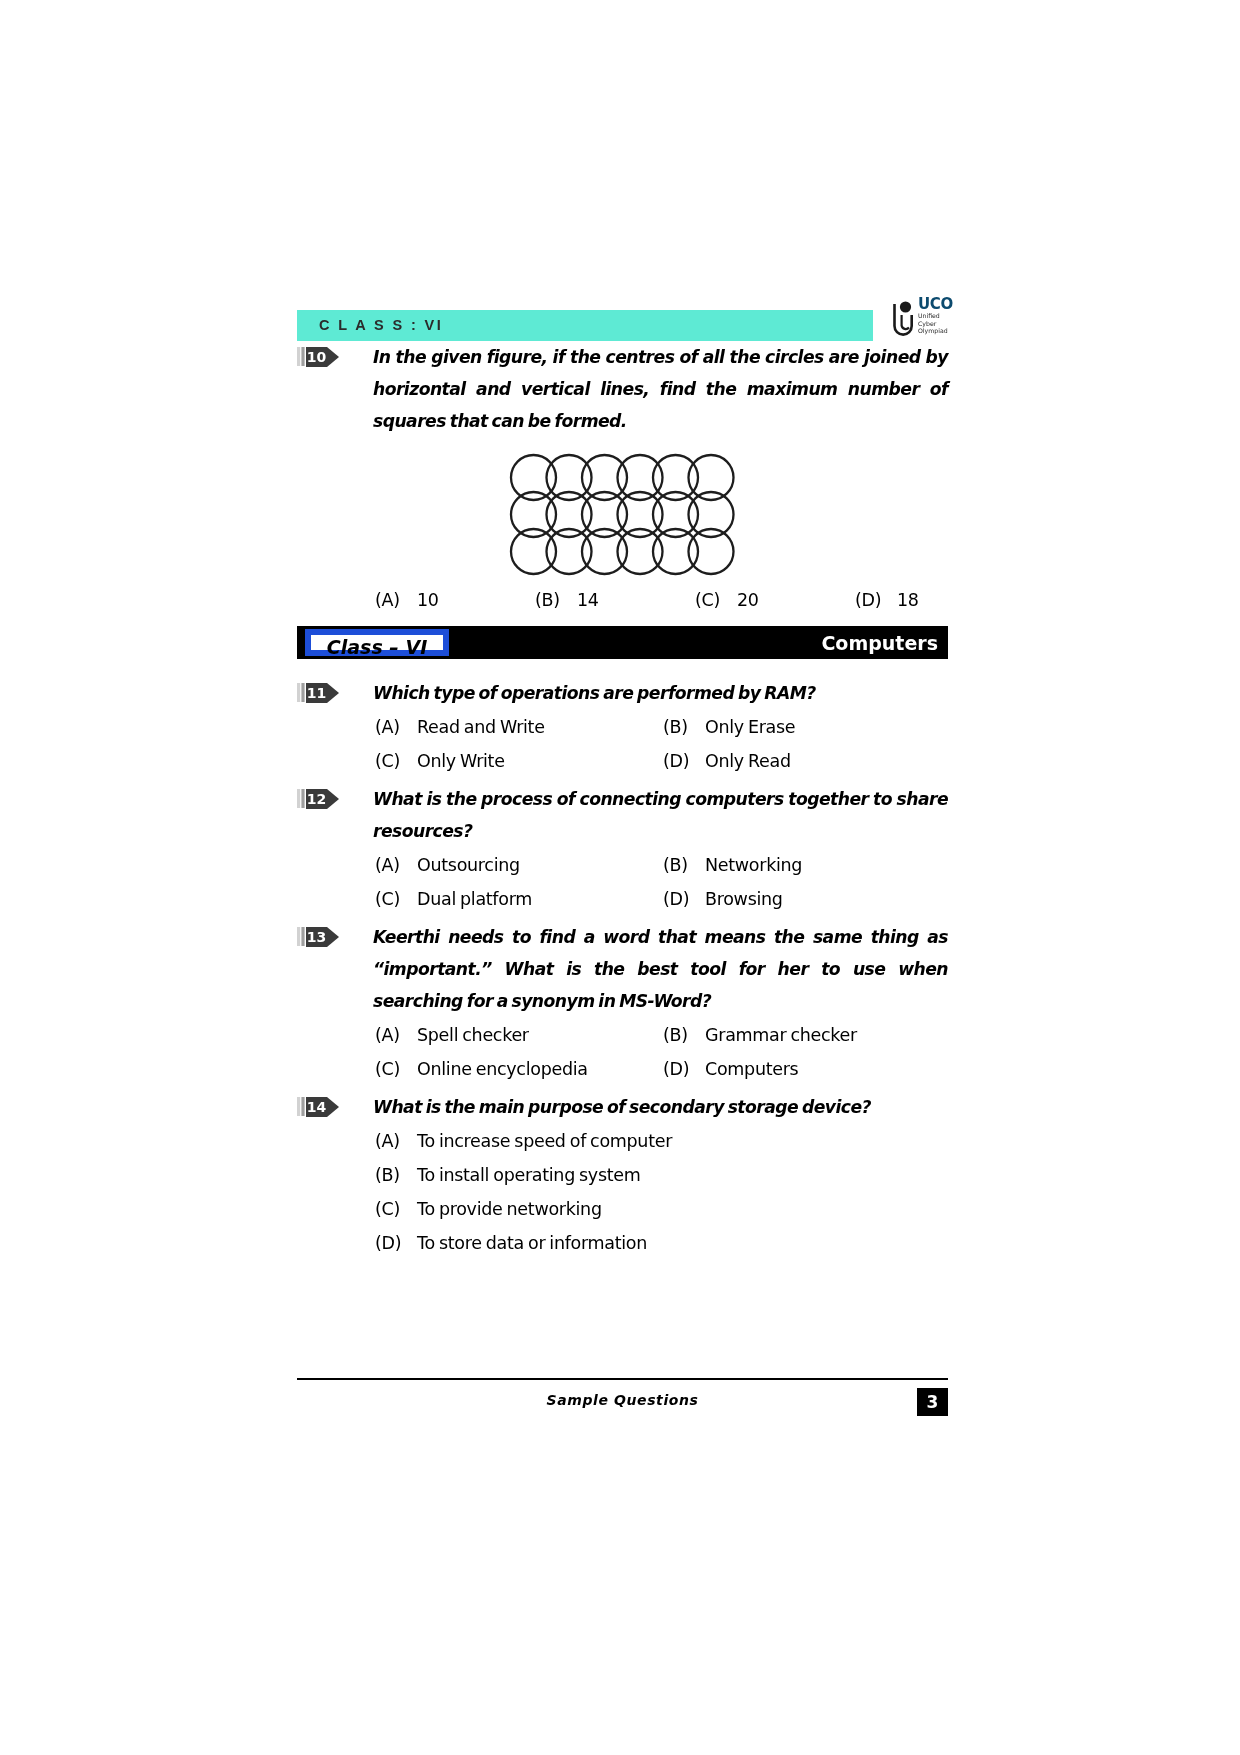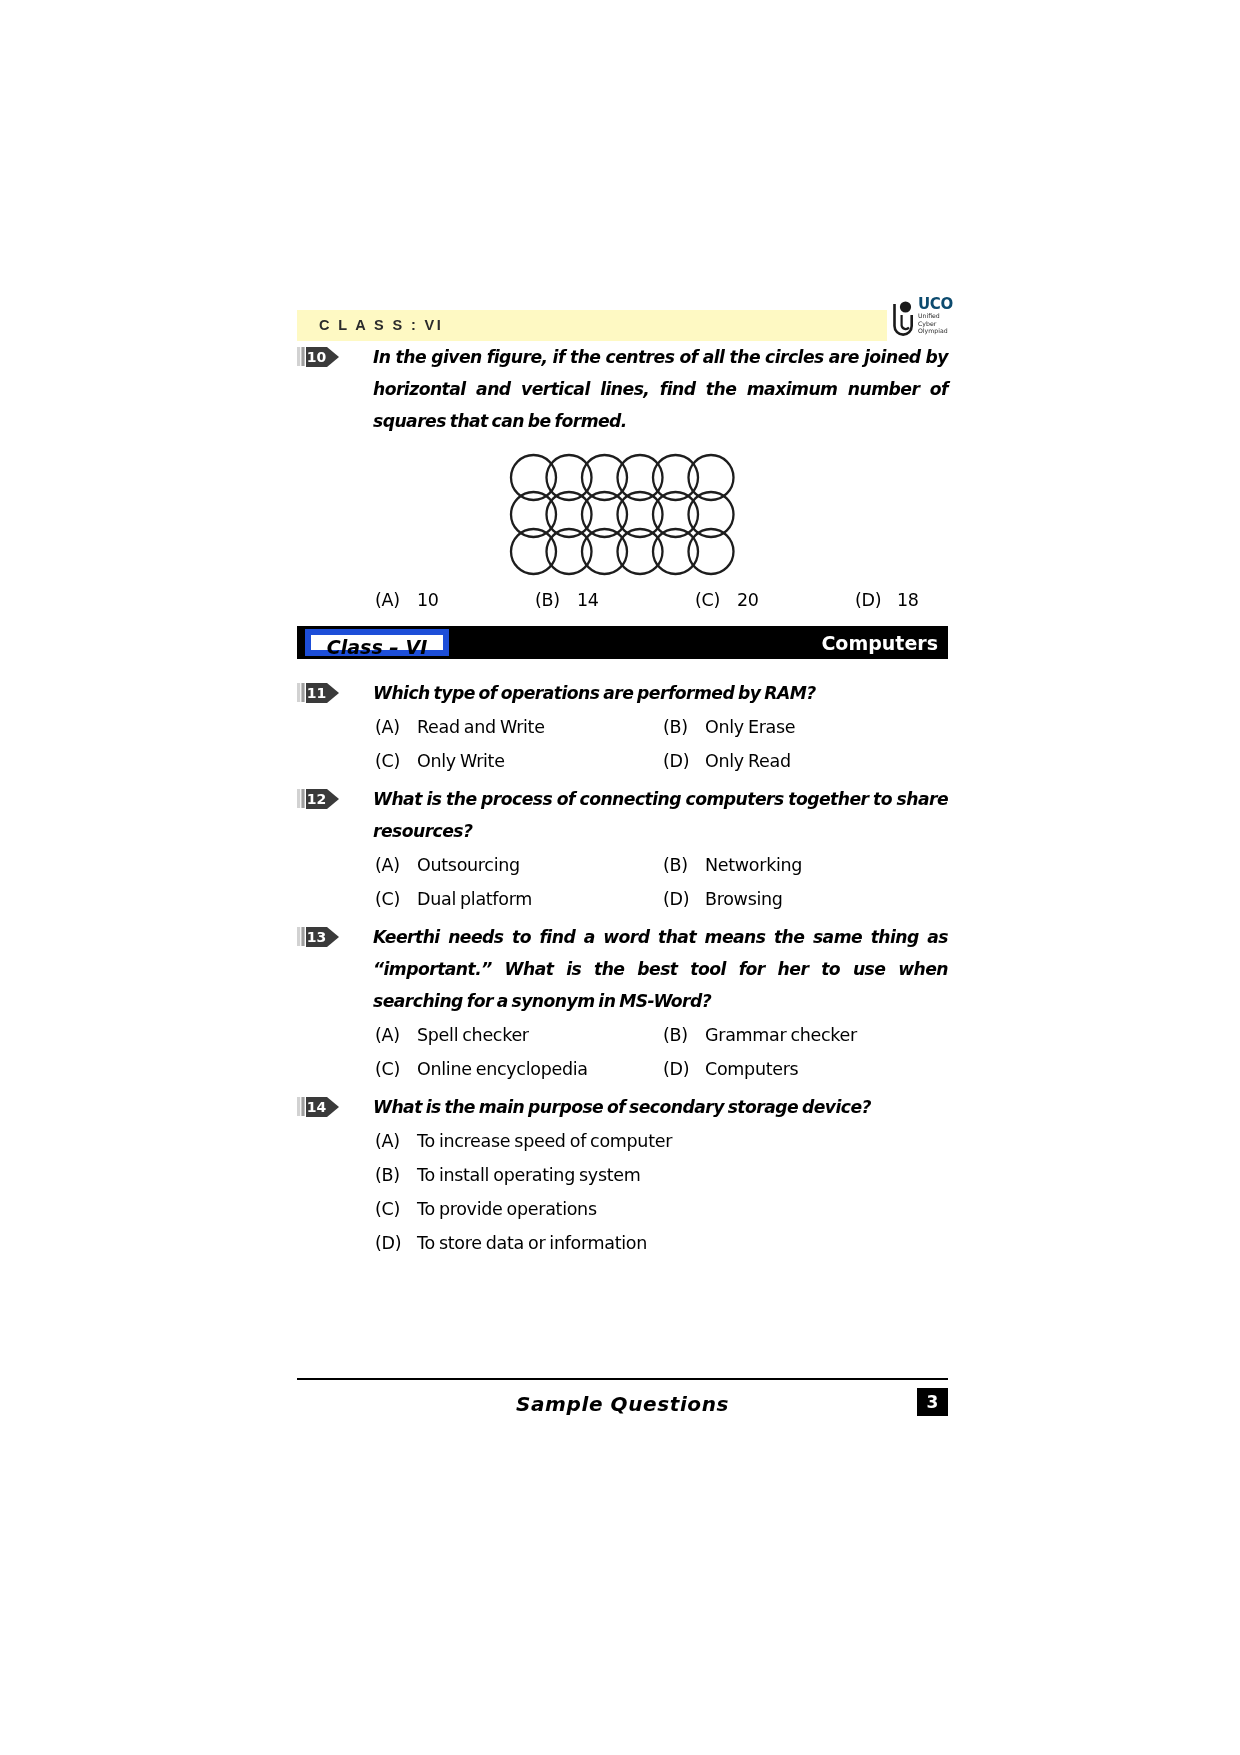--- a/index.html
+++ b/index.html
@@ -29,23 +29,22 @@
     position: absolute;
     left: 297px;
     top: 310px;
     width: 651px;
   }
 
   
   .class-header {
     position: relative;
     height: 31px;
-    background: #fef9c3;
+    background: #5eead4;
     width: 576px;
-    padding-left: 14px;
   }
   .class-header-text {
     position: absolute;
     left: 22px;
     top: 7px;
     font-size: 14.5px;
     font-weight: bold;
     letter-spacing: 2.4px;
     color: #2b2b2b;
     font-family: "Liberation Sans", sans-serif;
@@ -201,21 +200,21 @@
   .footer-inner {
     position: relative;
     height: 40px;
   }
   .footer-label {
     position: absolute;
     left: 0;
     right: 0;
     top: 12px;
     text-align: center;
-    font-size: 20px;
+    font-size: 14px;
     font-weight: bold;
     font-style: italic;
     letter-spacing: 0.6px;
     font-family: "DejaVu Sans", sans-serif;
   }
   .page-num {
     position: absolute;
     right: 0px;
     top: 8px;
     width: 31px;
@@ -409,21 +408,21 @@
           </div>
           <div class="opt-row">
             <div class="opt w-full">
               <span class="lbl">(B)</span>
               <span>To install operating system</span>
             </div>
           </div>
           <div class="opt-row">
             <div class="opt w-full">
               <span class="lbl">(C)</span>
-              <span>To provide operations</span>
+              <span>To provide networking</span>
             </div>
           </div>
           <div class="opt-row">
             <div class="opt w-full">
               <span class="lbl">(D)</span>
               <span>To store data or information</span>
             </div>
           </div>
         </div>
       </div>

